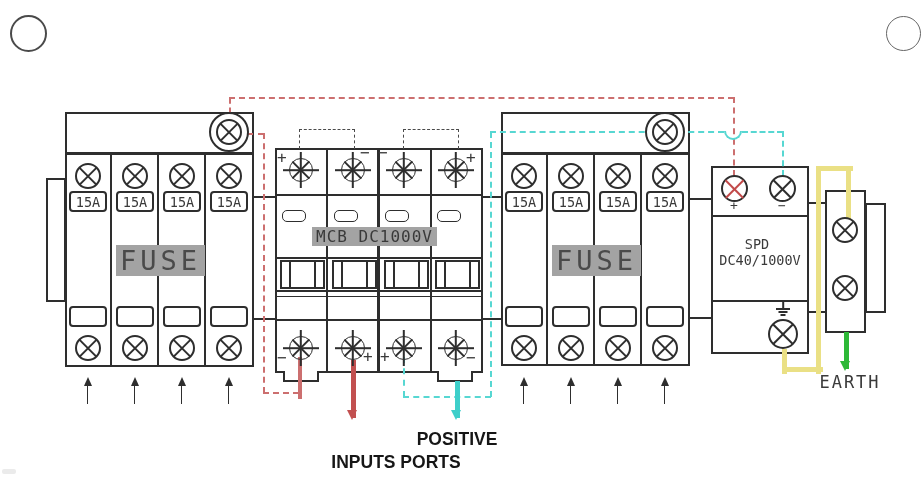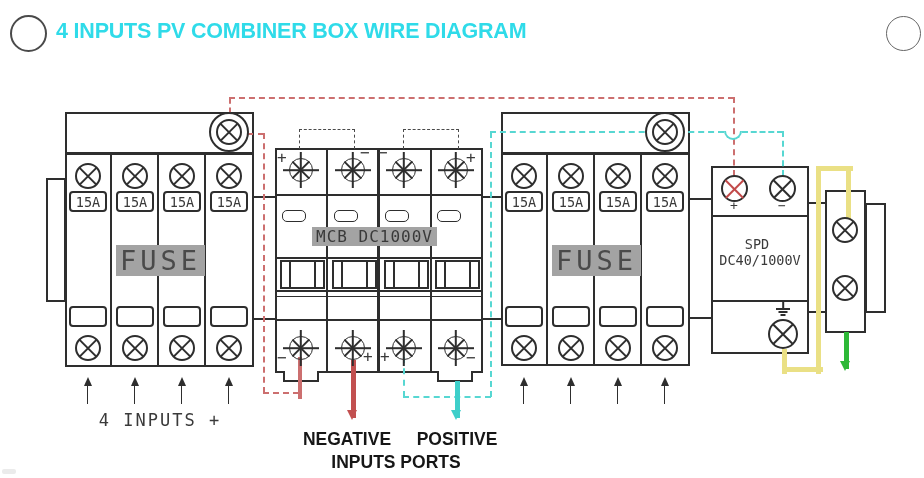--- a/index.html
+++ b/index.html
@@ -68,21 +68,20 @@
   .title{position:absolute;font-family:"Liberation Sans",sans-serif;font-weight:700;
        font-size:21.5px;letter-spacing:-0.2px;color:#2fdbe9;white-space:nowrap;z-index:3}
 </style>
 </head>
 <body>
 
 <div class="stage">
 
   <div class="circle" style="left:10px;top:15px;width:37px;height:37px"></div>
   <div class="circle" style="left:886px;top:16px;width:35px;height:35px;border-width:1.5px;border-color:#666"></div>
-  <div class="title" style="left:56px;top:19px">4 INPUTS PV COMBINER BOX WIRE DIAGRAM</div>
 
   <div class="box" style="left:46px;top:178px;width:20px;height:124px;z-index:0"></div>
   <div class="box" style="left:65px;top:112px;width:189px;height:42px"></div>
   <div class="oring" style="left:209px;top:112px;width:40px;height:40px"></div>
   <div class="term" style="left:216px;top:119px;width:26px;height:26px">
       <i></i>
       <b></b>
     </div>
 
   <div class="box" style="left:65px;top:153px;width:189px;height:214px"></div>
@@ -137,21 +136,20 @@
     </div>
 
   <div class="ah-up" style="left:84px;top:377px"></div>
     <div class="shaft" style="left:87px;top:385px;height:19px"></div>
   <div class="ah-up" style="left:131px;top:377px"></div>
     <div class="shaft" style="left:134px;top:385px;height:19px"></div>
   <div class="ah-up" style="left:178px;top:377px"></div>
     <div class="shaft" style="left:181px;top:385px;height:19px"></div>
   <div class="ah-up" style="left:225px;top:377px"></div>
     <div class="shaft" style="left:228px;top:385px;height:19px"></div>
-  <div class="cadtxt ctr" style="left:65px;top:410px;width:190px;font-size:17px;letter-spacing:2px">4 INPUTS +</div>
 
   <div class="drect" style="left:299px;top:129px;width:54px;height:19px"></div>
   <div class="drect" style="left:403px;top:129px;width:54px;height:19px"></div>
 
   <div class="box" style="left:275px;top:148px;width:208px;height:225px"></div>
   <div class="vline" style="left:326px;top:148px;height:225px"></div>
   <div class="vline" style="left:377px;top:148px;height:225px;border-left-width:3px"></div>
   <div class="vline" style="left:430px;top:148px;height:225px"></div>
   <div class="hline" style="left:275px;top:194px;width:208px"></div>
   <div class="hline" style="left:275px;top:257px;width:208px"></div>
@@ -344,20 +342,21 @@
   <div class="term" style="left:832px;top:217px;width:26px;height:26px">
       <i></i>
       <b></b>
     </div>
   <div class="term" style="left:832px;top:275px;width:26px;height:26px">
       <i></i>
       <b></b>
     </div>
   <div class="wv solid" style="left:844px;top:332px;height:31px;border-color:#2db837;border-left-width:2.5px"></div>
   <div class="ah-down" style="left:840px;top:361px;--c:#2db837"></div>
+  <div class="cadtxt ctr" style="left:800px;top:372px;width:100px;font-size:17px;letter-spacing:2px">EARTH</div>
 
   <div class="hline" style="left:253px;top:196px;width:23px"></div>
   <div class="hline" style="left:253px;top:318px;width:23px"></div>
   <div class="hline" style="left:482px;top:196px;width:20px"></div>
   <div class="hline" style="left:482px;top:318px;width:20px"></div>
   <div class="hline" style="left:689px;top:198px;width:23px"></div>
   <div class="hline" style="left:689px;top:317px;width:23px"></div>
   <div class="hline" style="left:808px;top:202px;width:18px"></div>
   <div class="hline" style="left:808px;top:311px;width:18px"></div>
 
@@ -380,18 +379,17 @@
   <div class="wv cyn" style="left:782px;top:131px;height:45px"></div>
   <div class="wv solid" style="left:455px;top:381px;height:31px;border-color:#3ecfca"></div>
   <div class="ah-down" style="left:451px;top:410px;--c:#3ecfca"></div>
 
   <div class="wv yel solid" style="left:782px;top:349px;height:19px"></div>
   <div class="wh yel solid" style="left:782px;top:367px;width:35px"></div>
   <div class="wv yel solid" style="left:816px;top:166px;height:202px"></div>
   <div class="wh yel solid" style="left:816px;top:166px;width:31px"></div>
   <div class="wv yel solid" style="left:846px;top:166px;height:56px"></div>
 
-  <div class="boldlbl ctr" style="left:272px;top:429px;width:150px;font-size:17.5px">NEGATIVE</div>
   <div class="boldlbl ctr" style="left:382px;top:429px;width:150px;font-size:17.5px">POSITIVE</div>
   <div class="boldlbl ctr" style="left:296px;top:452px;width:200px;font-size:17.5px">INPUTS PORTS</div>
 
   <div style="position:absolute;left:2px;top:469px;width:14px;height:5px;background:#e2e2e2;border-radius:2px;opacity:.7"></div>
 </div>
 
 </body></html>

